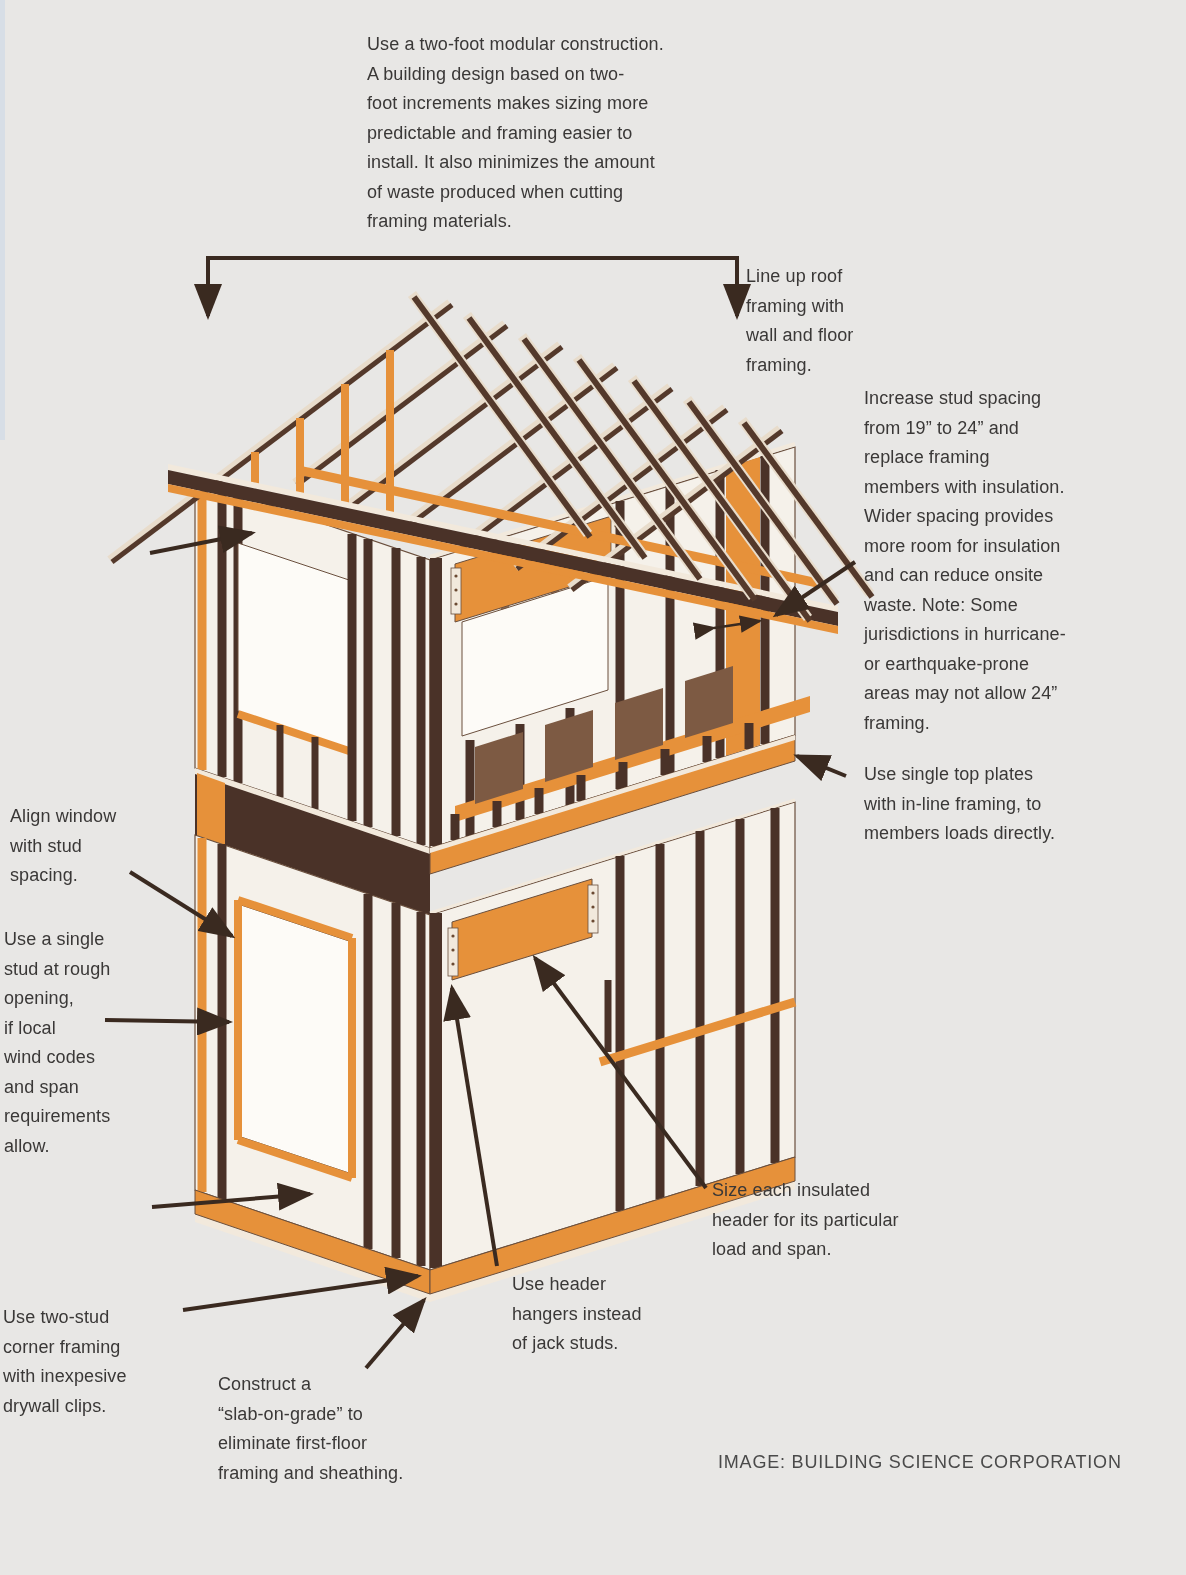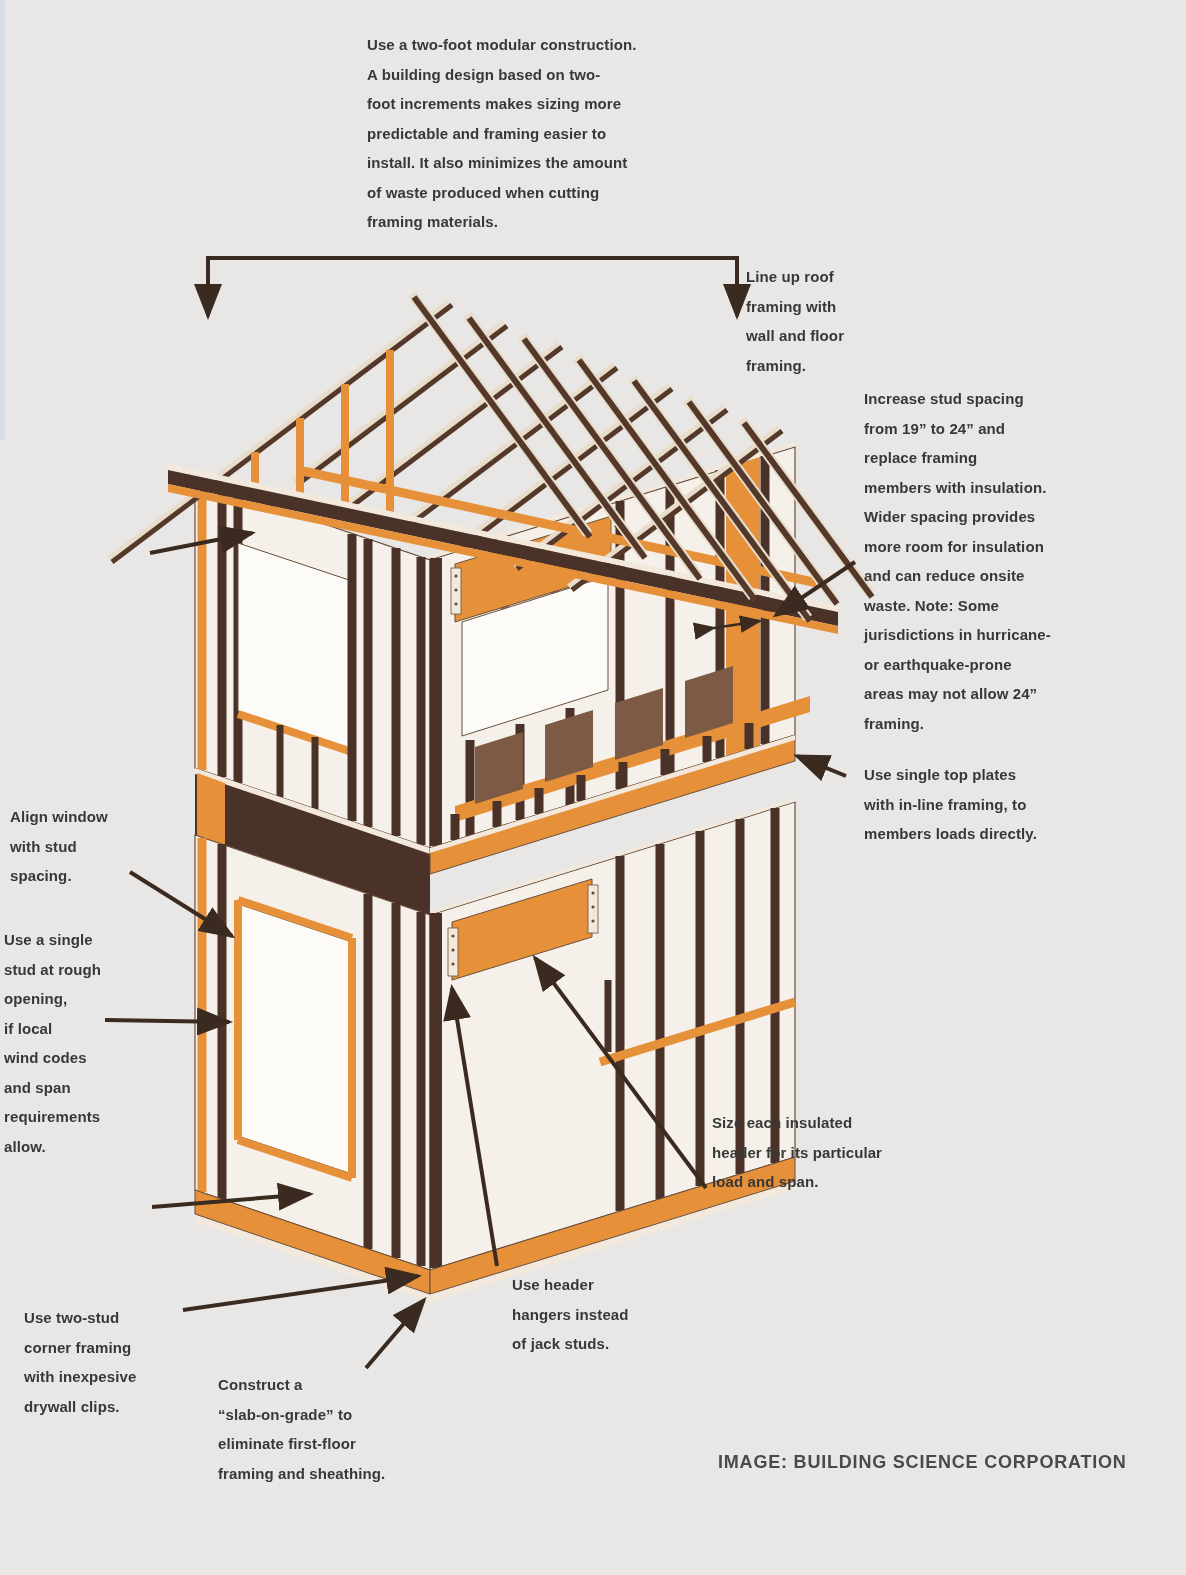--- a/index.html
+++ b/index.html
@@ -5,22 +5,22 @@
   :root{
     --background:#e8e7e5; --text:#3a3837; --arrow:#3a2a20;
     --wood-dark:#4a3228; --wood-mid:#7d5a43; --wood-light:#f2e9dc;
     --orange:#e6913a; --wall:#f5f1ea; --outline:#6a4f3d; --credit:#4a4a4a;
   }
   html,body{margin:0;padding:0}
   body{background:#cfcfcf;font-family:"Liberation Sans",sans-serif}
   .stage{position:relative;width:1186px;height:1575px;background:var(--background);overflow:hidden}
   .edge-strip{position:absolute;left:0;top:0;width:5px;height:440px;background:#d7dee6}
   svg.illus{position:absolute;left:0;top:0}
-  .ann{position:absolute;white-space:pre-line;color:var(--text);font-size:15px;line-height:29.5px;font-weight:700;letter-spacing:.1px}
-  .credit{position:absolute;color:var(--credit);font-size:18px;letter-spacing:.8px;font-weight:700}
+  .ann{position:absolute;white-space:pre-line;color:var(--text);font-size:18px;line-height:29.5px;font-weight:400;letter-spacing:.1px}
+  .credit{position:absolute;color:var(--credit);font-size:18px;letter-spacing:.8px;font-weight:400}
   .wallface{fill:var(--wall);stroke:var(--outline);stroke-width:1.2}
   .dark{fill:var(--wood-dark)} .mid{fill:var(--wood-mid)} .lt{fill:var(--wood-light)} .org{fill:var(--orange)}
   .stud{stroke:var(--wood-dark);stroke-width:9;fill:none}
   .stud12{stroke:var(--wood-dark);stroke-width:12;fill:none}
   .stud7{stroke:var(--wood-dark);stroke-width:7;fill:none}
   .ostud{stroke:var(--orange);stroke-width:9;fill:none}
   .ostud8{stroke:var(--orange);stroke-width:8;fill:none}
   .midstud{stroke:var(--wood-mid);stroke-width:8;fill:none;opacity:.85}
   .ltline{stroke:var(--wood-light);fill:none}
   .raftL{stroke:#e8dccb;stroke-width:10;fill:none}
@@ -258,28 +258,28 @@
 with stud
 spacing.</div>
   <div class="ann" style="left:4px;top:925px">Use a single
 stud at rough
 opening,
 if local
 wind codes
 and span
 requirements
 allow.</div>
-  <div class="ann" style="left:24px;top:1303px">Use two-stud
+  <div class="ann" style="left:3px;top:1303px">Use two-stud
 corner framing
 with inexpesive
 drywall clips.</div>
   <div class="ann" style="left:218px;top:1370px">Construct a
 “slab-on-grade” to
 eliminate first-floor
 framing and sheathing.</div>
   <div class="ann" style="left:512px;top:1270px">Use header
 hangers instead
 of jack studs.</div>
-  <div class="ann" style="left:712px;top:1108px">Size each insulated
+  <div class="ann" style="left:712px;top:1176px">Size each insulated
 header for its particular
 load and span.</div>
   <div class="credit" style="left:718px;top:1452px">IMAGE: BUILDING SCIENCE CORPORATION</div>
 </div>
 
 </body></html>

